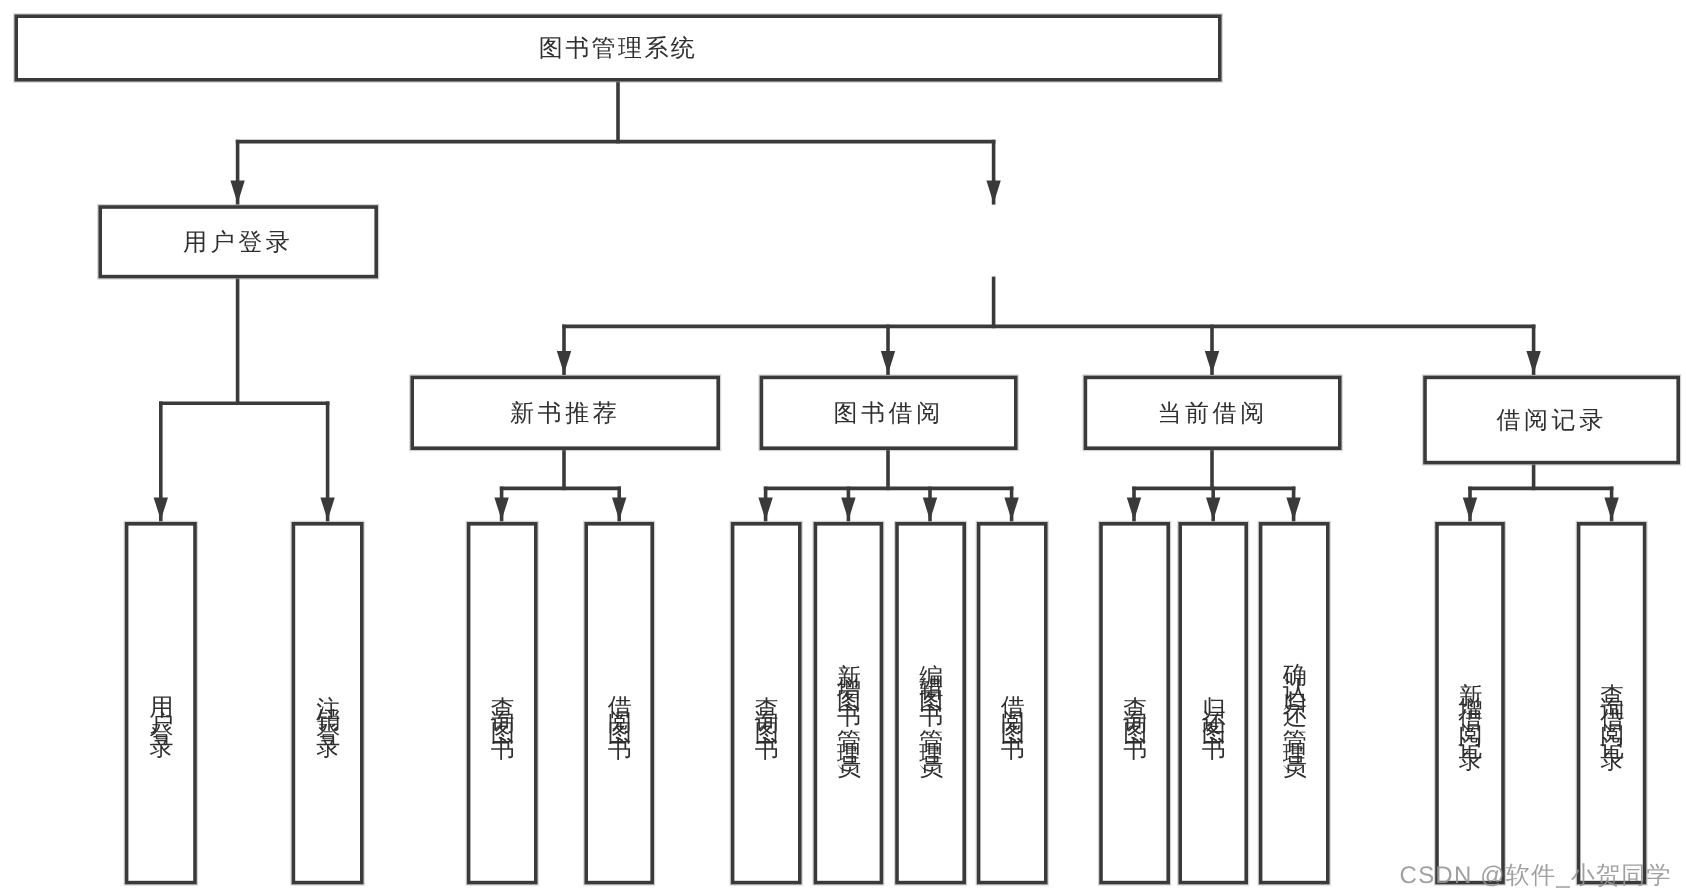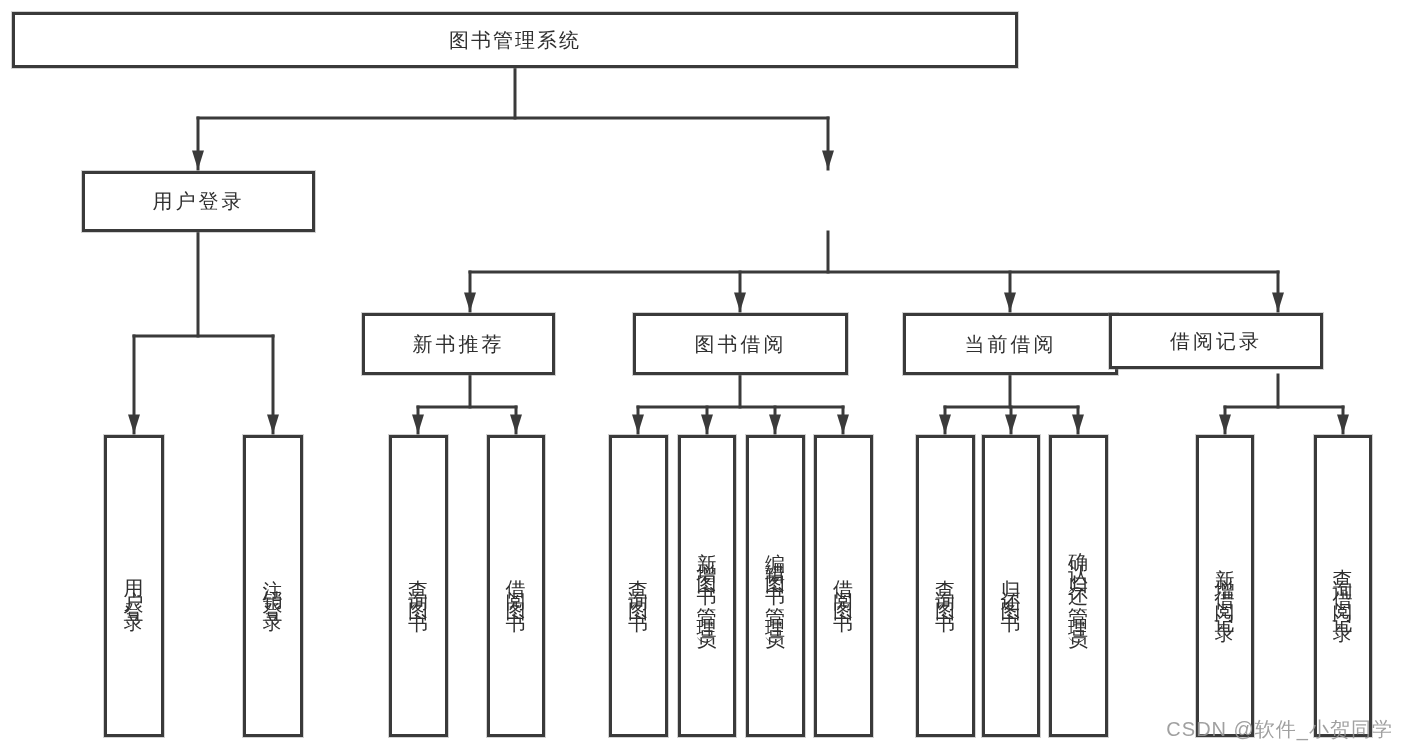--- a/index.html
+++ b/index.html
@@ -91,24 +91,24 @@
       <line x1="1225" y1="407" x2="1343" y2="407"></line>
       <line x1="1225" y1="407" x2="1225" y2="433" marker-end="url(#arrow)"></line>
       <line x1="1343" y1="407" x2="1343" y2="433" marker-end="url(#arrow)"></line>
     </g>
   </svg>
 
   <div class="node root-node" style="left:12px;top:12px;width:1006px;height:56px">图书管理系统</div>
 
   <div class="node h-node" style="left:82px;top:171px;width:233px;height:61px">用户登录</div>
 
-  <div class="node h-node" style="left:362px;top:313px;width:193px;height:62px">新书推荐</div>
+  <div class="node h-node" style="left:342px;top:313px;width:258px;height:62px">新书推荐</div>
   <div class="node h-node" style="left:903px;top:313px;width:215px;height:62px">当前借阅</div>
   <div class="node h-node" style="left:633px;top:313px;width:215px;height:62px">图书借阅</div>
-  <div class="node h-node" style="left:1109px;top:313px;width:214px;height:56px">借阅记录</div>
+  <div class="node h-node" style="left:1186px;top:313px;width:214px;height:74px">借阅记录</div>
 
   <div class="node v-node" style="left:104px;top:435px;width:60px;height:302px">用户登录</div>
   <div class="node v-node" style="left:243px;top:435px;width:60px;height:302px">注销登录</div>
 
   <div class="node v-node" style="left:389px;top:435px;width:59px;height:302px">查询图书</div>
   <div class="node v-node" style="left:487px;top:435px;width:58px;height:302px">借阅图书</div>
 
   <div class="node v-node" style="left:609px;top:435px;width:59px;height:302px">查询图书</div>
   <div class="node v-node" style="left:678px;top:435px;width:58px;height:302px">新增图书（管理员）</div>
   <div class="node v-node" style="left:746px;top:435px;width:59px;height:302px">编辑图书（管理员）</div>

